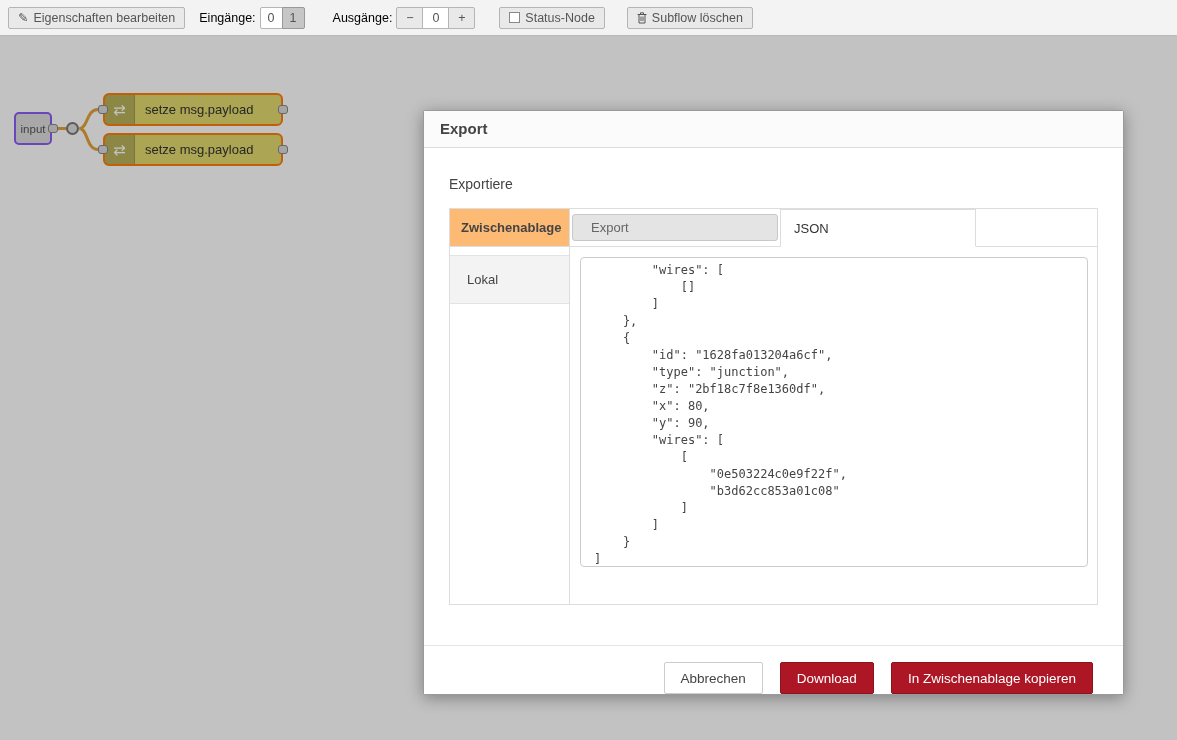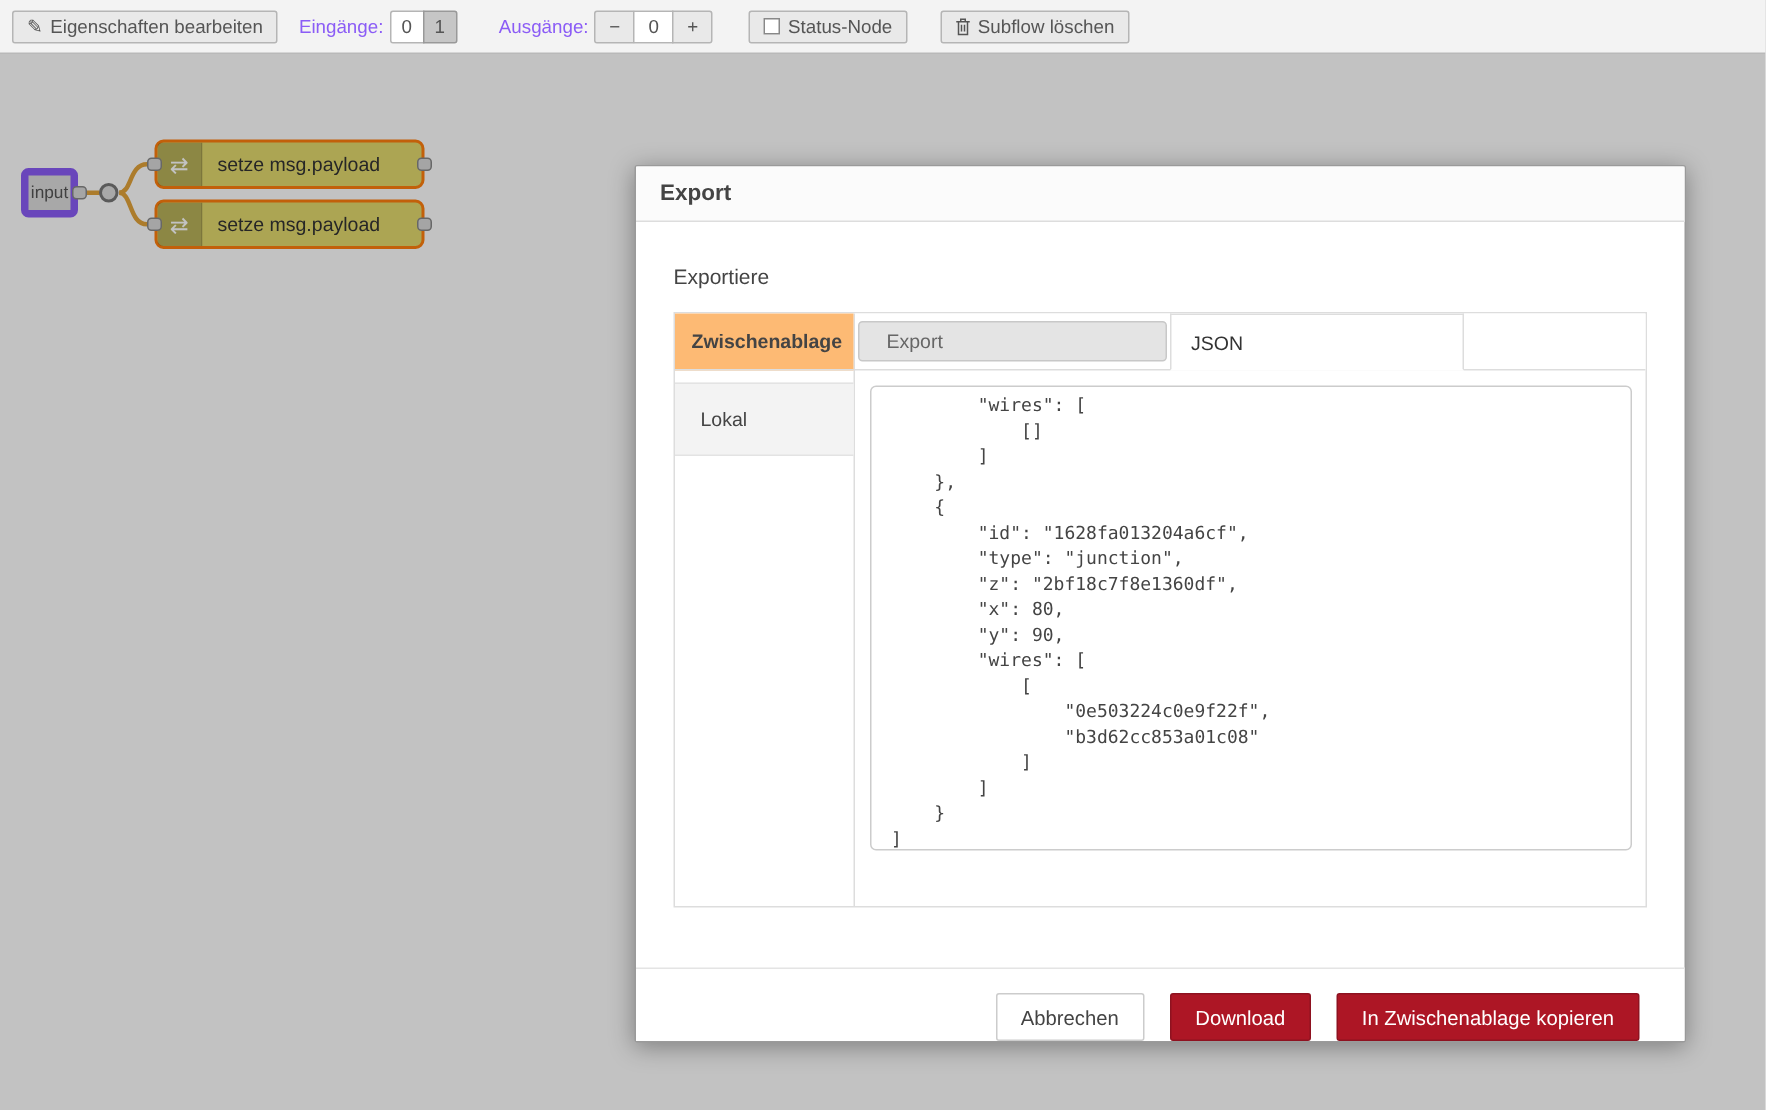--- a/index.html
+++ b/index.html
@@ -5,38 +5,38 @@
   * { margin:0; padding:0; box-sizing:border-box; }
   html,body { width:1177px; height:740px; overflow:hidden; }
   body { font-family:"Liberation Sans", sans-serif; background:#fff; position:relative; color:#444; }
 
   
   .toolbar { position:absolute; top:0; left:0; width:1177px; height:36px; background:#f3f3f3;
              border-bottom:1px solid #b9b9b9; display:flex; align-items:center; padding:0 8px; z-index:5; }
   .tb-btn { height:22px; display:inline-flex; align-items:center; gap:5px; padding:0 9px;
             background:#e9e9e9; border:1px solid #b5b5b5; border-radius:2px; font-size:12.5px;
             color:#555; cursor:pointer; white-space:nowrap; font-family:inherit; }
-  .tb-label { font-size:12.5px; color:#8b5cf6; }
+  .tb-label { font-size:12.5px; color:#000000; }
   .seg { display:inline-flex; }
   .seg .tb-btn { border-radius:0; margin-left:-1px; justify-content:center; }
   .seg .tb-btn:first-child { border-radius:2px 0 0 2px; margin-left:0; }
   .seg .tb-btn:last-child { border-radius:0 2px 2px 0; }
   .tb-btn.selected { background:#c6c6c6; border-color:#999; }
   .tb-btn.white { background:#fff; }
   .num { width:23px; padding:0; }
   .spin { width:27px; padding:0; }
   .checkbox { width:11px; height:11px; border:1px solid #888; background:#fff; display:inline-block; }
 
   
   .workspace { position:absolute; top:36px; left:0; width:1177px; height:704px; background:#ffffff; }
   .overlay { position:absolute; inset:0; background:rgba(0,0,0,0.24); z-index:4; }
   svg.wires { position:absolute; left:0; top:0; z-index:1; }
   .node { position:absolute; height:33px; border-radius:6px; font-size:13px; color:#333;
           display:flex; align-items:center; z-index:2; }
-  .input-node { left:14px; top:76px; width:38px; background:#dddddd; border:5px solid #8b5cf6;
+  .input-node { left:14px; top:76px; width:38px; background:#dddddd; border:2px solid #8b5cf6;
                 justify-content:center; font-size:11.5px; color:#555; border-radius:5px; }
   .change-node { left:103px; width:180px; background:#e2d96e; border:2px solid #ff7f0e; }
   .node-icon { width:30px; align-self:stretch; background:rgba(0,0,0,0.18);
                border-right:1px solid rgba(0,0,0,0.12); display:flex; align-items:center;
                justify-content:center; color:#fff; font-size:15px; border-radius:3px 0 0 3px; }
   .node-label { padding-left:10px; }
   .port { position:absolute; width:10px; height:9px; background:#d9d9d9; border:1px solid #888;
           border-radius:3px; z-index:3; }
   .junction { position:absolute; left:66px; top:86px; width:13px; height:13px; border-radius:50%;
               background:#dddddd; border:2px solid #777; z-index:3; }

